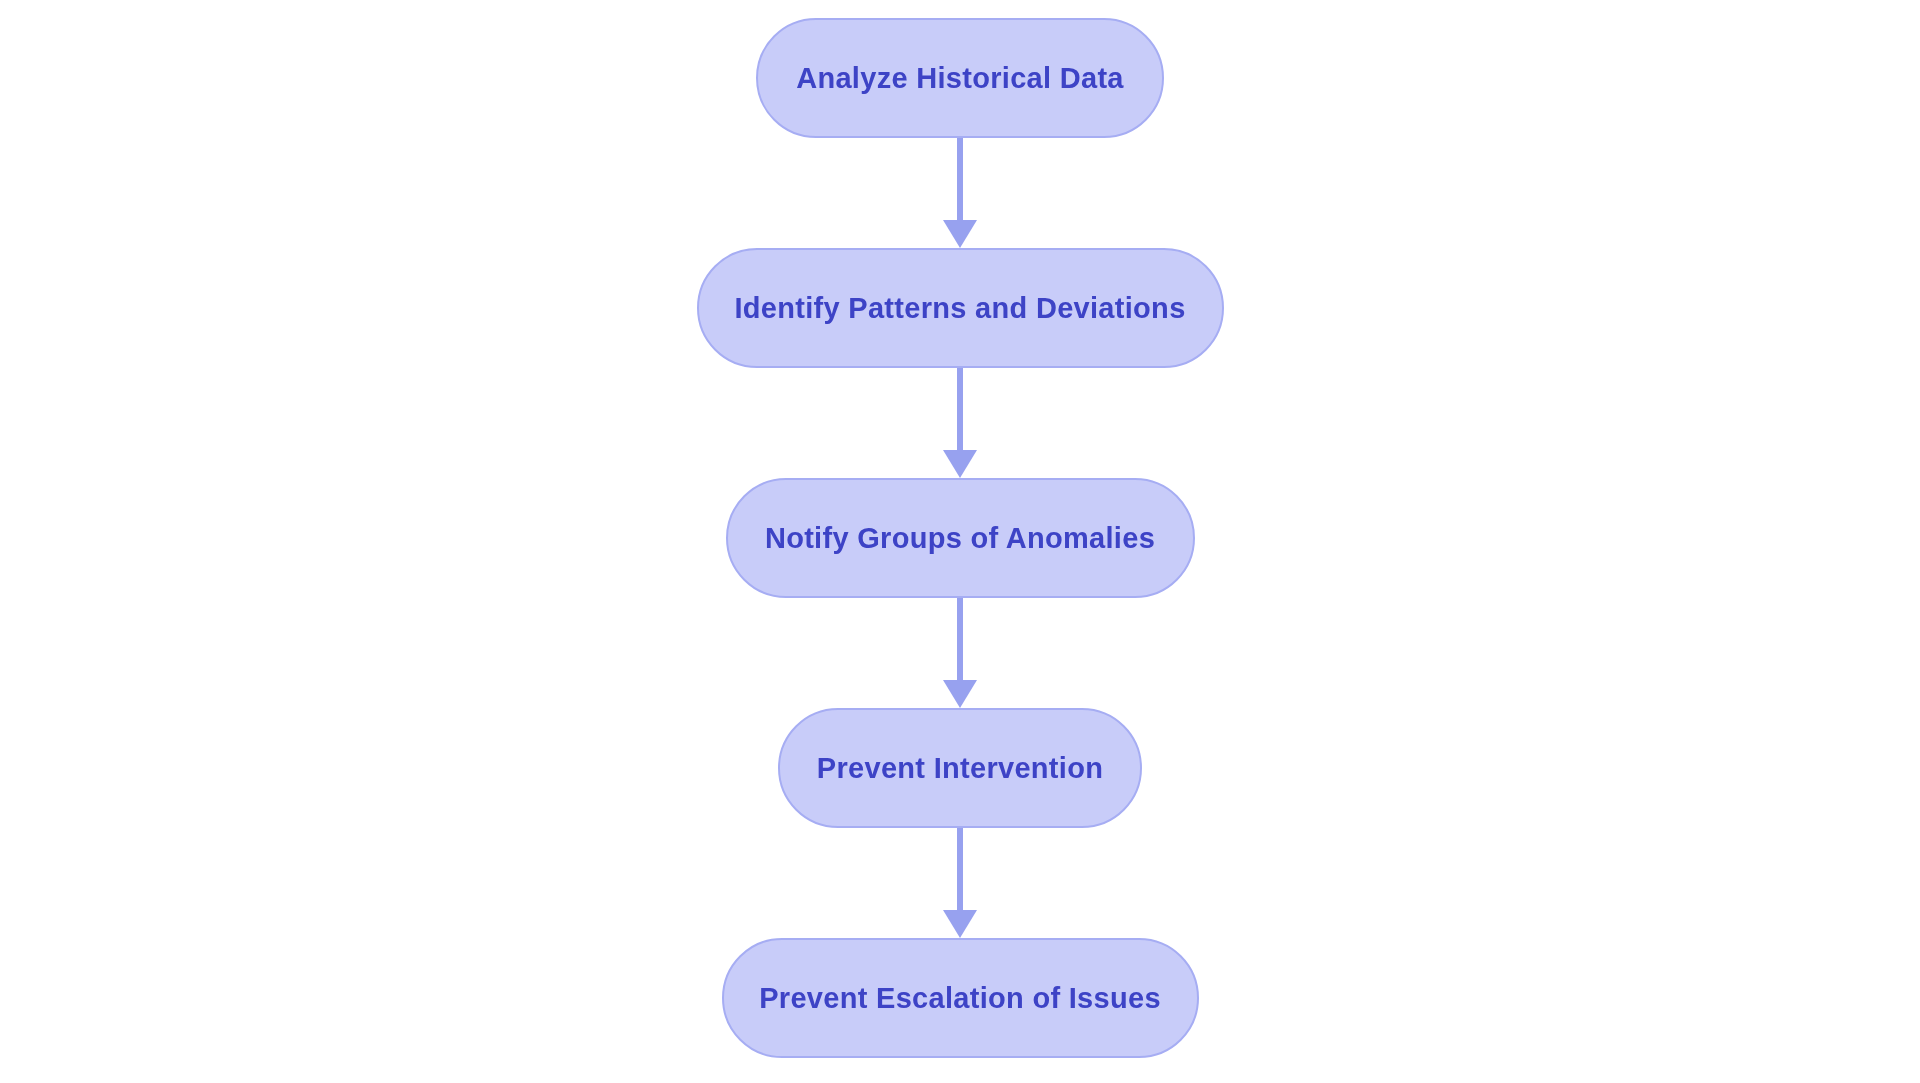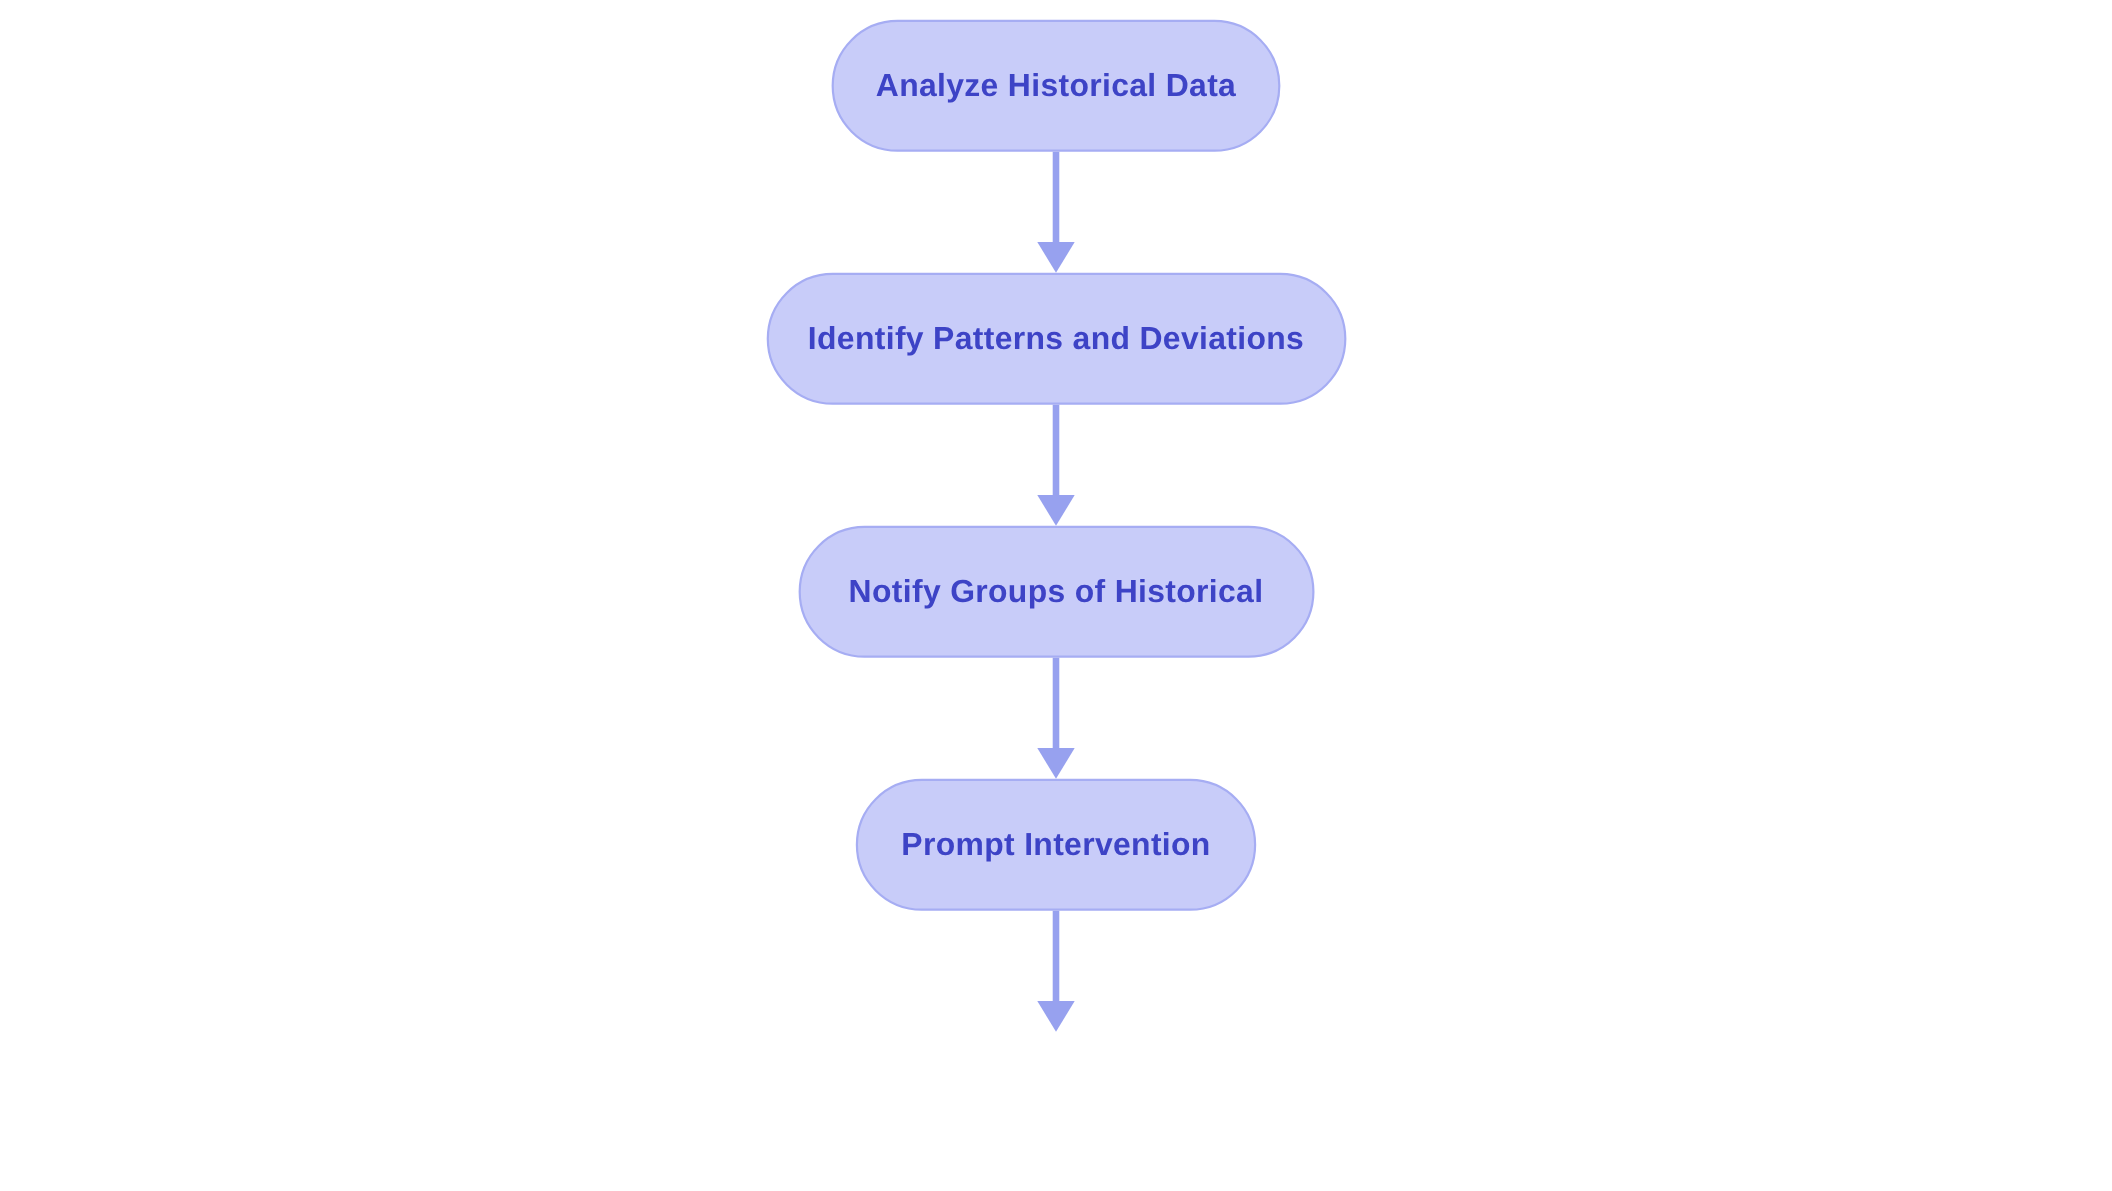--- a/index.html
+++ b/index.html
@@ -92,32 +92,35 @@
     <div class="flow-node node-w2">
       <span class="node-label">Identify Patterns and Deviations</span>
     </div>
 
     <div class="connector">
       <div class="arrow-stem"></div>
       <div class="arrow-head"></div>
     </div>
 
     <div class="flow-node node-w3">
-      <span class="node-label">Notify Groups of Historical</span>
+      <span class="node-label">Notify Groups of Anomalies</span>
     </div>
 
     <div class="connector">
       <div class="arrow-stem"></div>
       <div class="arrow-head"></div>
     </div>
 
     <div class="flow-node node-w4">
-      <span class="node-label">Prompt Intervention</span>
+      <span class="node-label">Prevent Intervention</span>
     </div>
 
     <div class="connector">
       <div class="arrow-stem"></div>
       <div class="arrow-head"></div>
     </div>
 
+    <div class="flow-node node-w5">
+      <span class="node-label">Prevent Escalation of Issues</span>
+    </div>
 
   </div>
 </div>
 
 </body></html>

